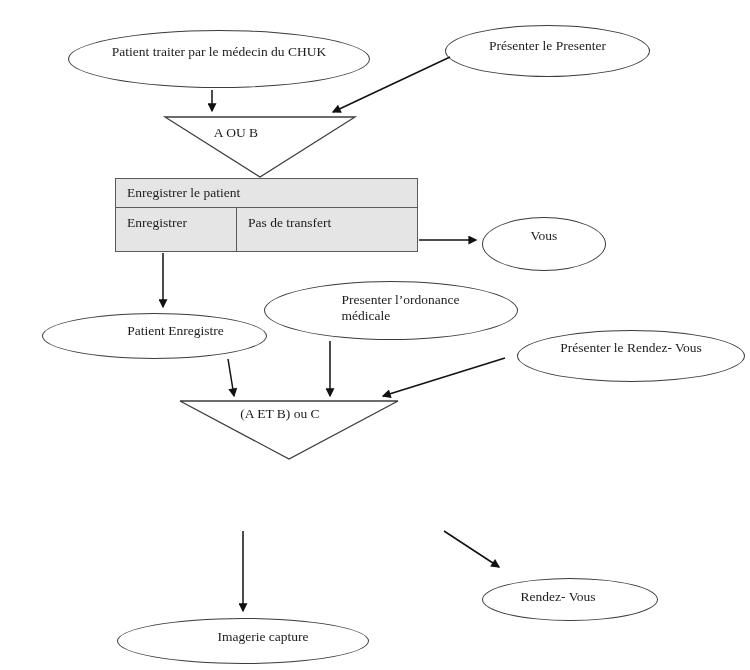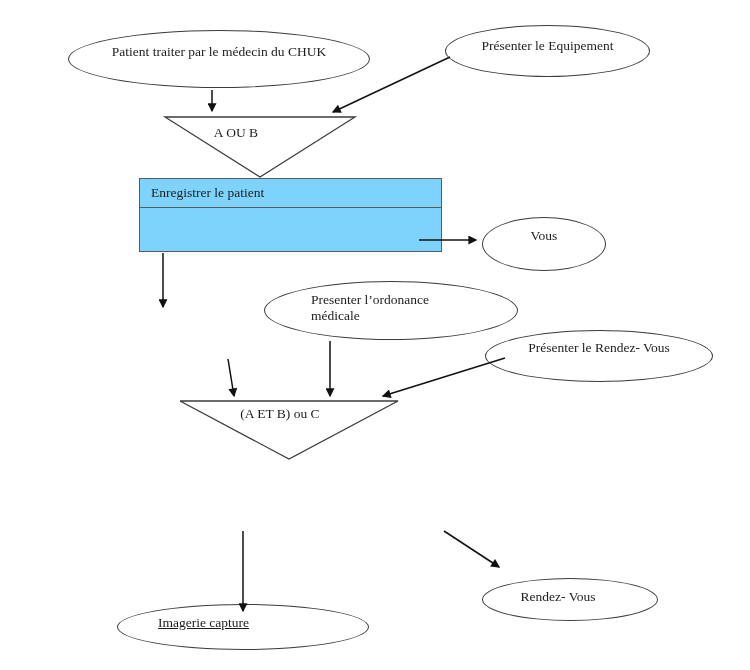--- a/index.html
+++ b/index.html
@@ -8,25 +8,25 @@
     font-family:"Liberation Serif", serif; font-size:13.5px; color:#1c1c1c;
     overflow:hidden;
   }
   
   .ellipse {
     position:absolute; box-sizing:border-box;
     border:1.4px solid #3c3c3c; border-radius:50%; background:#ffffff;
     display:flex; align-items:center; justify-content:center;
     text-align:right; line-height:16px; z-index:1;
   }
-  .ellipse.left-text { justify-content:flex-start; text-align:left; }
+  .ellipse.left-text { justify-content:center; text-align:left; }
   
   .tbl {
-    position:absolute; box-sizing:border-box; background:#7dd3fc;
-    border:1.4px solid #5a5a5a; display:flex; flex-direction:column; z-index:1;margin-left:24px;
+    position:absolute; box-sizing:border-box; background:#e5e5e5;
+    border:1.4px solid #5a5a5a; display:flex; flex-direction:column; z-index:1;
   }
   .tbl-hdr {
     box-sizing:border-box; border-bottom:1.4px solid #5a5a5a;
     white-space:nowrap; overflow:hidden;
   }
   .tbl-hdr.center { text-align:center; }
   .tbl-row { display:flex; flex:1; }
   .tbl-cell {
     box-sizing:border-box; padding:7px 0 0 11px; white-space:nowrap; overflow:hidden;
   }
@@ -46,46 +46,53 @@
 </head>
 <body>
 
 <div class="canvas">
 
   <div class="ellipse" style="left:68px;top:30px;width:302px;height:58px;padding-bottom:14px;">
     <span>Patient traiter par le médecin du CHUK</span>
   </div>
 
   <div class="ellipse" style="left:445px;top:25px;width:205px;height:52px;padding-bottom:10px;">
-    <span>Présenter le Equipement</span>
+    <span>Présenter le Presenter</span>
   </div>
 
   <div class="ellipse" style="left:482px;top:217px;width:124px;height:54px;padding-bottom:16px;">
     <span>Vous</span>
   </div>
 
+  <div class="ellipse left-text" style="left:42px;top:313px;width:225px;height:46px;padding:0 0 10px 42px;">
+    <span>Patient Enregistre</span>
+  </div>
 
   <div class="ellipse left-text" style="left:264px;top:281px;width:254px;height:59px;padding:0 0 6px 46px;">
     <span style="width:145px;display:block;">Presenter l’ordonance médicale</span>
   </div>
 
-  <div class="ellipse" style="left:485px;top:330px;width:228px;height:52px;padding-bottom:16px;">
+  <div class="ellipse" style="left:517px;top:330px;width:228px;height:52px;padding-bottom:16px;">
     <span>Présenter le Rendez- Vous</span>
   </div>
 
   <div class="ellipse" style="left:482px;top:578px;width:176px;height:43px;padding:0 24px 6px 0;">
     <span>Rendez- Vous</span>
   </div>
 
-  <div class="ellipse left-text" style="left:117px;top:604px;width:252px;height:46px;padding:0 0 8px 40px;text-decoration:underline;">
+  <div class="ellipse left-text" style="left:117px;top:618px;width:252px;height:46px;padding:0 0 8px 40px;">
     <span>Imagerie capture</span>
   </div>
 
   <div class="tbl" style="left:115px;top:178px;width:303px;height:74px;">
     <div class="tbl-hdr" style="height:29px;line-height:28px;padding-left:11px;">Enregistrer le patient</div>
+    <div class="tbl-row">
+      <div class="tbl-cell c1" style="width:121px;">Enregistrer</div>
+      <div class="tbl-cell c2">Pas de transfert</div>
+    </div>
   </div>
 
 
   <svg class="overlay" width="750" height="670" viewBox="0 0 750 670">
     <defs>
       <marker id="ah" viewBox="0 0 10 10" refX="8.5" refY="5" markerWidth="7" markerHeight="6" orient="auto-start-reverse">
         <path d="M0,0 L10,5 L0,10 z" fill="#111111"></path>
       </marker>
     </defs>
 

